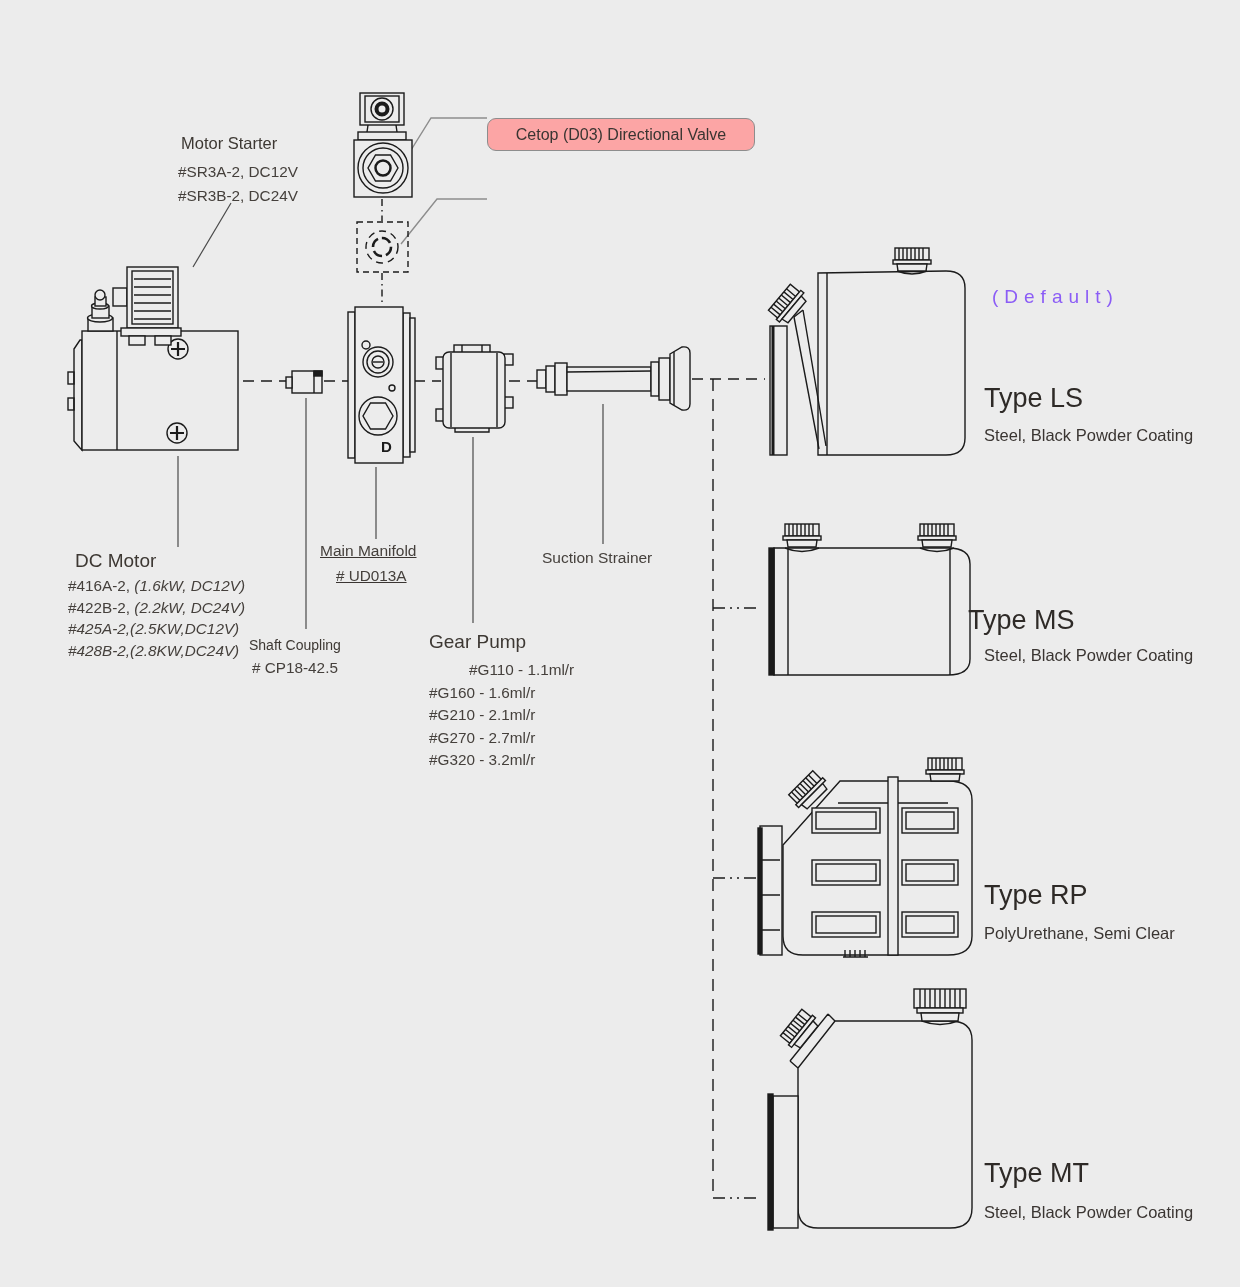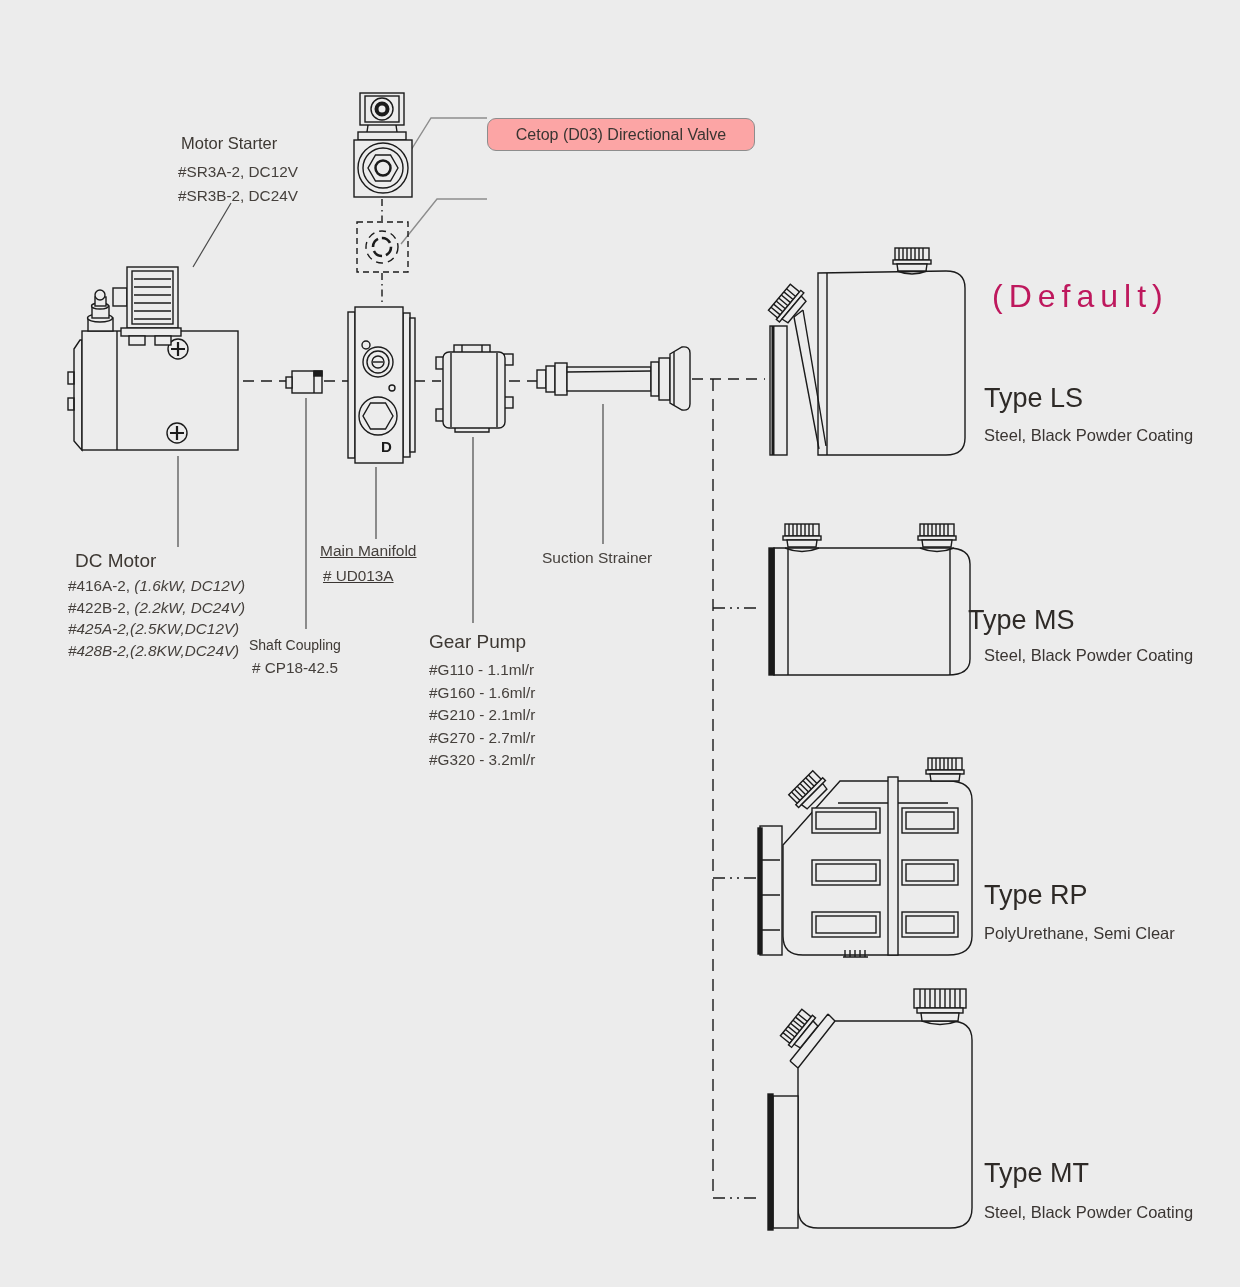--- a/index.html
+++ b/index.html
@@ -9,21 +9,21 @@
   .txt{position:absolute;z-index:2;white-space:nowrap;}
   .callout{position:absolute;z-index:2;width:266px;height:31px;border:1.4px solid #8d8d8d;
            border-radius:9px;background:#fca5a5;display:flex;align-items:center;justify-content:center;
            font-size:16px;color:#3a3532;}
   .lbl-title{font-size:14px;color:#3d3833;}
   .lbl-line{font-size:15.3px;color:#45403c;}
   .spec{font-style:italic;}
   .big-title{font-size:35px;color:#3d3530;letter-spacing:0.5px;}
   .tank-name{font-size:27px;color:#2e2a27;}
   .tank-desc{font-size:16.5px;color:#3a3532;}
-  .default-note{font-size:32px;letter-spacing:6px;color:#be185d;}
+  .default-note{font-size:19px;letter-spacing:6px;color:#8b5cf6;margin-top:8px;}
   .port-mark{font-size:15px;font-weight:bold;color:#1b1b1b;}
 </style>
 </head>
 <body>
 
 <div id="canvas">
 
   <svg id="art" width="1240" height="1287" viewBox="0 0 1240 1287">
     <defs>
       <g id="cap-sm">
@@ -251,27 +251,27 @@
     </div>
   </div>
 
   <div class="txt" style="left:249px;top:637px;">
     <div class="lbl-title">Shaft Coupling</div>
     <div class="lbl-line" style="margin:6px 0 0 3px;"># CP18-42.5</div>
   </div>
 
   <div class="txt" style="left:320px;top:542px;text-decoration:underline;">
     <div class="lbl-line" style="font-size:15.5px;">Main Manifold</div>
-    <div class="lbl-line" style="margin:7px 0 0 3px;"># UD013A</div>
+    <div class="lbl-line" style="margin:7px 0 0 16px;"># UD013A</div>
   </div>
   <div class="txt port-mark" style="left:381px;top:438px;">D</div>
 
   <div class="txt" style="left:429px;top:631px;">
     <div class="lbl-title" style="font-size:19px;margin-bottom:6px;">Gear Pump</div>
-    <div class="lbl-line" style="line-height:22.5px;">#G110 - 1.1ml/r</div>
+    <div class="lbl-line" style="line-height:22.5px;margin-left:40px;">#G110 - 1.1ml/r</div>
     <div class="lbl-line" style="line-height:22.5px;">#G160 - 1.6ml/r</div>
     <div class="lbl-line" style="line-height:22.5px;">#G210 - 2.1ml/r</div>
     <div class="lbl-line" style="line-height:22.5px;">#G270 - 2.7ml/r</div>
     <div class="lbl-line" style="line-height:22.5px;">#G320 - 3.2ml/r</div>
   </div>
 
   <div class="txt lbl-line" style="left:542px;top:549px;font-size:15.5px;">Suction Strainer</div>
 
 
   <div class="txt default-note" style="left:992px;top:278px;">(Default)</div>

